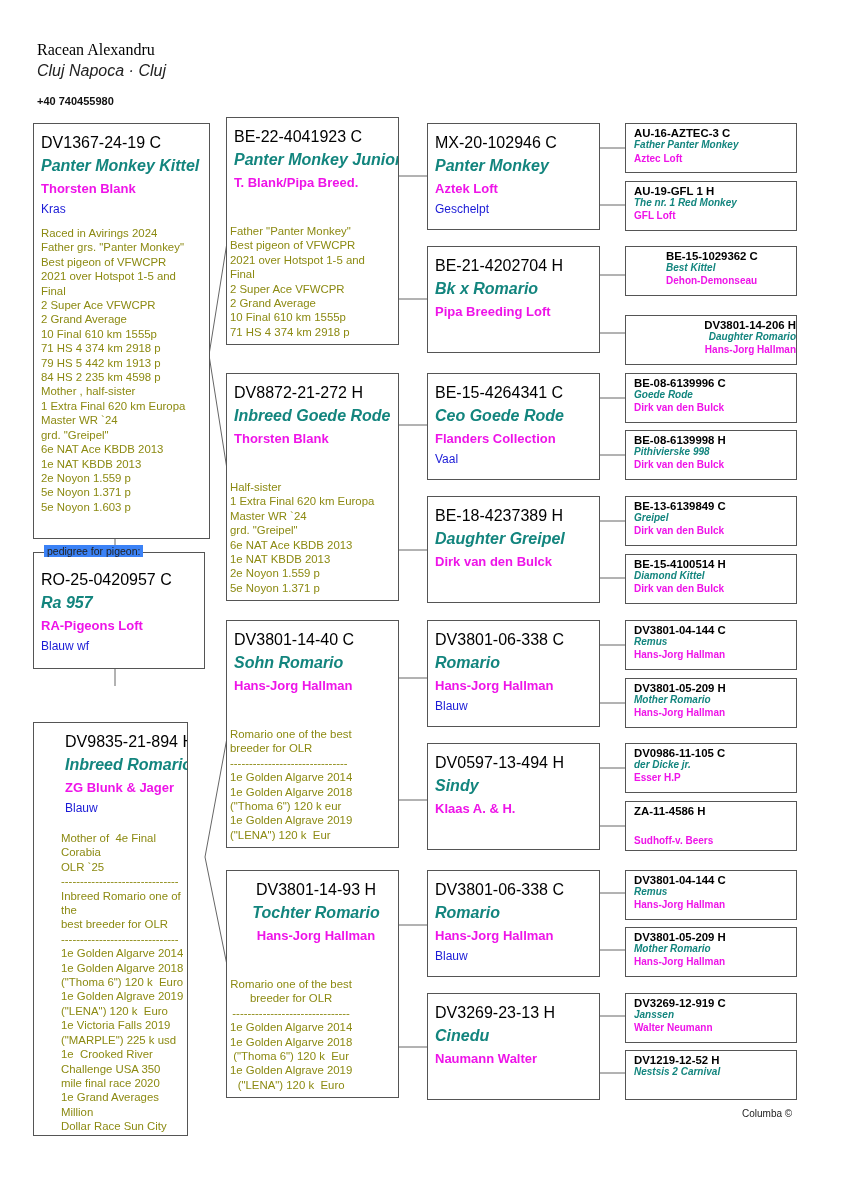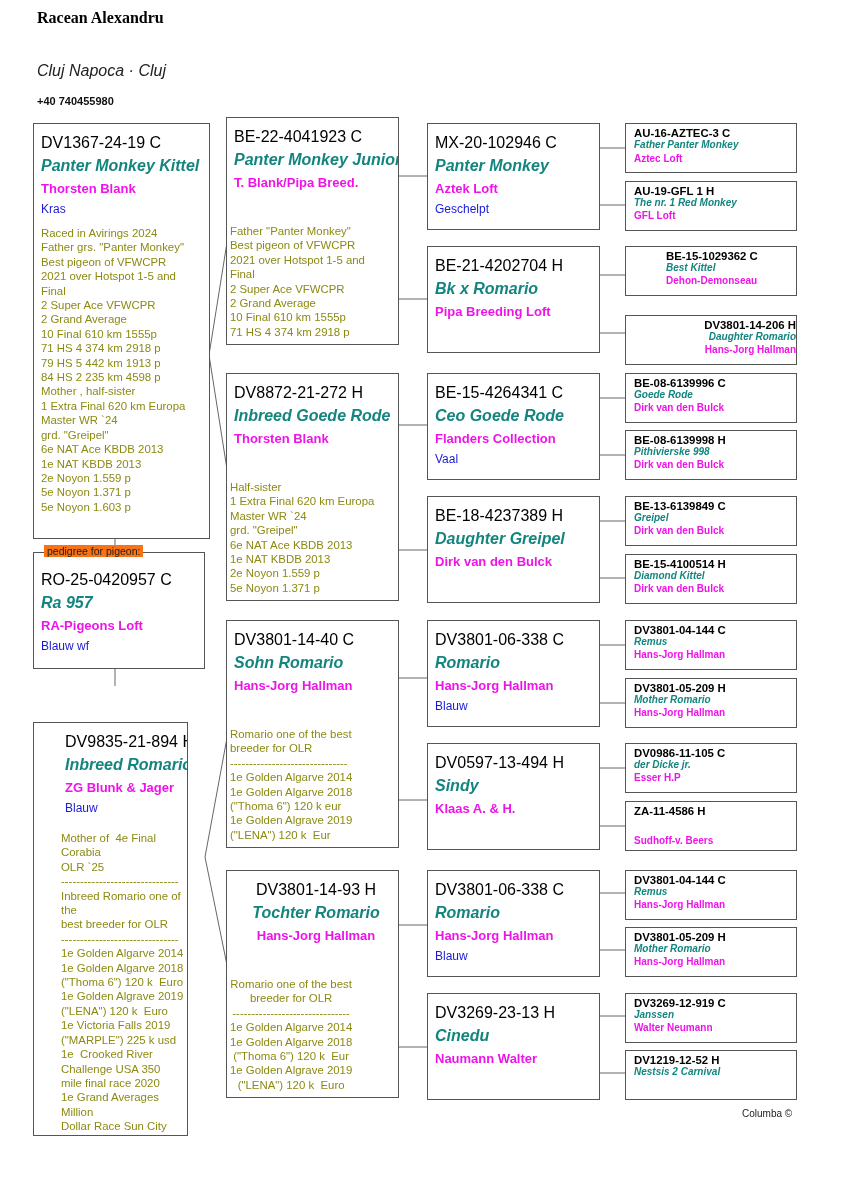--- a/index.html
+++ b/index.html
@@ -1,35 +1,35 @@
 <!DOCTYPE html>
 <html><head>
 <meta charset="utf-8">
 <style>
   html, body { margin:0; padding:0; background:#ffffff; }
   body { width:849px; height:1200px; position:relative; overflow:hidden; font-family:"Liberation Sans", sans-serif; }
-  .owner-name { position:absolute; left:37px; top:9px; font-family:"Liberation Serif", serif; font-weight:bold; font-size:16px; color:#000; }
+  .owner-name { position:absolute; left:37px; top:41px; font-family:"Liberation Serif", serif; font-weight:normal; font-size:16px; color:#000; }
   .owner-city { position:absolute; left:37px; top:62px; font-style:italic; font-size:16px; color:#222; }
   .owner-phone { position:absolute; left:37px; top:95px; font-weight:bold; font-size:11px; color:#111; }
   .box { position:absolute; border:1px solid #555; background:#fff; box-sizing:border-box; overflow:hidden; }
   .ring { color:#000; white-space:nowrap; }
   .pname { color:#13857e; font-style:italic; font-weight:bold; white-space:nowrap; }
   .breeder { color:#ee14e8; font-weight:bold; white-space:nowrap; }
   .color { color:#1a1ad6; }
   .notes { color:#8c8a12; font-size:11.4px; line-height:14.4px; white-space:pre-wrap; }
   
   .b1 .ring { font-size:16px; margin:10px 0 0 7px; }
   .b1 .pname { font-size:16px; margin:5px 0 0 7px; }
   .b1 .breeder { font-size:13px; margin:6px 0 0 7px; }
   .b1 .color { font-size:12px; margin:6px 0 0 7px; }
   
   .b4 .ring { font-size:11.4px; font-weight:bold; margin:3px 0 0 8px; line-height:12px; }
   .b4 .pname { font-size:10px; line-height:12px; margin:0 0 0 8px; }
   .b4 .breeder { font-size:10px; line-height:13px; margin:0 0 0 8px; }
-  .legend-label { position:absolute; left:44px; top:545px; font-size:10.5px; background:#f97316; padding:0 3px; color:#222; }
+  .legend-label { position:absolute; left:44px; top:545px; font-size:10.5px; background:#3b82f6; padding:0 3px; color:#222; }
   .copyright { position:absolute; left:742px; top:1108px; font-size:10px; color:#222; }
   svg.conn { position:absolute; left:0; top:0; }
 </style>
 </head>
 <body>
 
 <div class="owner-name">Racean Alexandru</div>
 <div class="owner-city">Cluj Napoca  ·  Cluj</div>
 <div class="owner-phone">+40 740455980</div>
 

